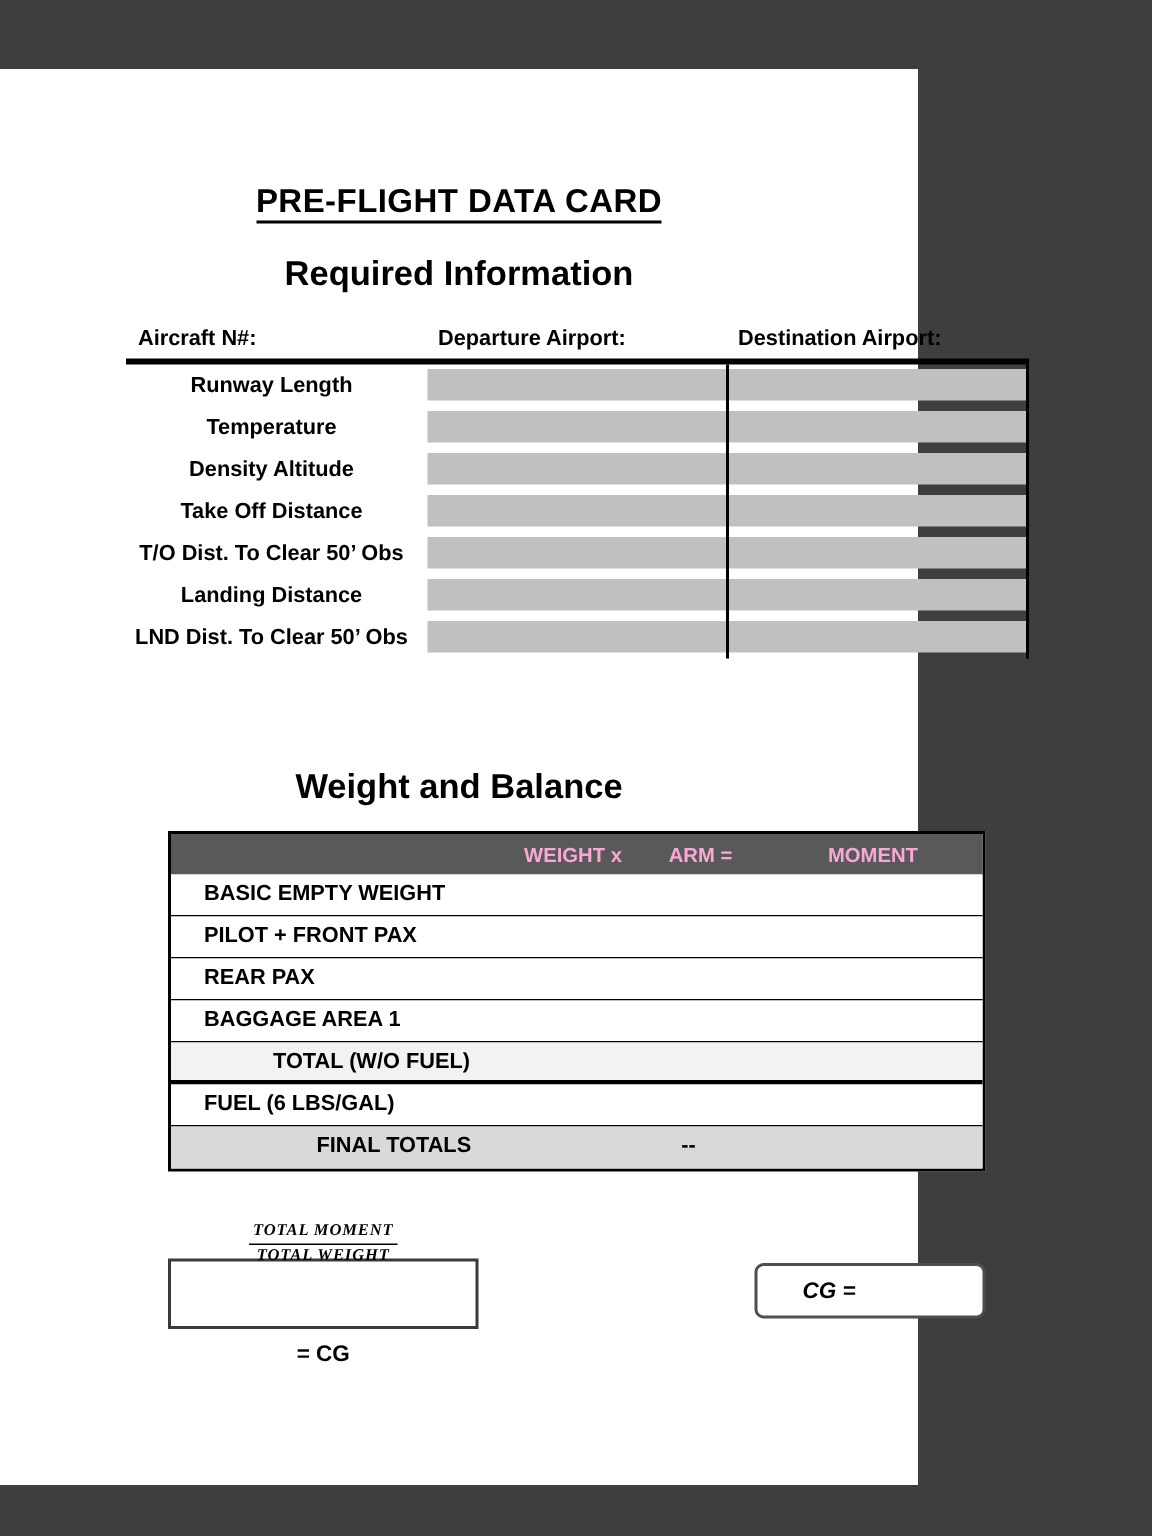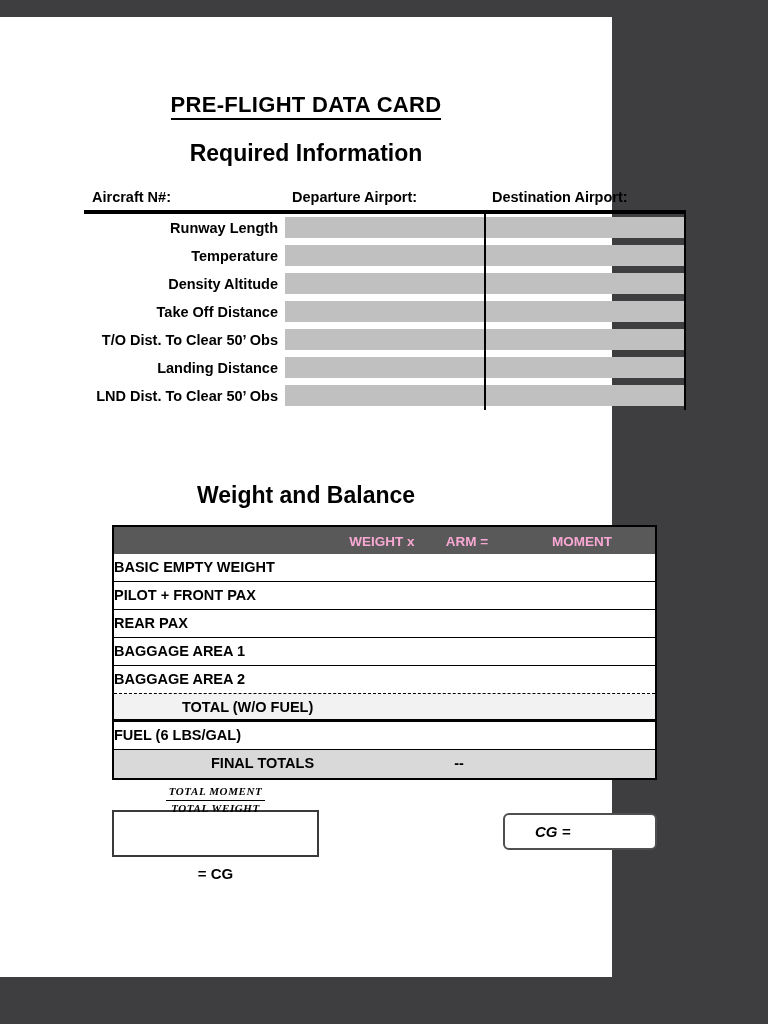--- a/index.html
+++ b/index.html
@@ -7,21 +7,21 @@
     width: 768px; height: 1024px; overflow: hidden;
     background: #3e3e40;
     font-family: "Liberation Sans", sans-serif;
   }
   .viewport { position: relative; width: 768px; height: 1024px; }
   .chrome-bar { position: absolute; left: 0; right: 0; background: var(--viewer-dark, #3e3e40); }
   .chrome-bar.top { top: 0; height: 30px; }
   .chrome-bar.bottom { bottom: 0; height: 34px; }
 
   .page {
-    position: absolute; top: 17px; left: 0;
+    position: absolute; top: 46px; left: 0;
     width: 612px; height: 960px;
     background: var(--page-white, #ffffff);
     color: #000;
   }
 
   
   .title { position: absolute; top: 66px; left: 0; width: 100%; text-align: center; margin: 0; }
   .title span {
     font-size: 22px; font-weight: 700; letter-spacing: 0.3px;
     border-bottom: 2.5px solid #000; padding-bottom: 1px;
@@ -36,21 +36,21 @@
   .req-header {
     display: grid; grid-template-columns: 201px 200px 201px;
     height: 25px; box-sizing: border-box;
     border-bottom: 4px solid #000; align-items: start;
   }
   .req-h { font-size: 14.5px; font-weight: 700; padding-left: 7px; white-space: nowrap; }
   .req-h.first { padding-left: 8px; }
   .req-rows { position: relative; }
   .req-row { display: grid; grid-template-columns: 201px 200px 201px; height: 28px; }
   .req-label {
-    font-size: 14.5px; font-weight: 700; text-align: right;
+    font-size: 14.5px; font-weight: 700; text-align: center;
     padding-right: 7px; line-height: 28px; white-space: nowrap;
   }
   .req-field { background: var(--field-gray, #c0c0c0); margin: 3px 0 4px; }
   .req-divider { position: absolute; left: 400px; top: 0; width: 2px; height: 100%; background: #000; }
   .req-edge { position: absolute; left: 600px; top: 0; width: 2px; height: 100%; background: #000; }
 
   
   .wb-table {
     position: absolute; left: 112px; top: 508px; width: 545px;
     border: 2px solid #000; box-sizing: border-box; background: #fff;
@@ -59,21 +59,21 @@
   .wb-header span {
     position: absolute; top: 50%; transform: translate(-50%, -50%);
     color: #f9a8d4; font-weight: 700; font-size: 13.5px; white-space: nowrap;
   }
   .wh-weight { left: 268px; }
   .wh-arm { left: 353px; }
   .wh-moment { left: 468px; }
   .wb-row {
     position: relative; height: 28px; line-height: 26px;
     border-bottom: 1px solid #000; box-sizing: border-box;
-    font-size: 14.5px; font-weight: 700; padding-left: 0;
+    font-size: 14.5px; font-weight: 700; padding-left: 22px;
     background: #fff; white-space: nowrap;
   }
   .wb-row.dashed { border-bottom: 1.5px dashed #000; }
   .wb-row.total { background: var(--total-gray, #f2f2f2); border-bottom: 3px solid #000; padding-left: 68px; }
   .wb-row.fuel { }
   .wb-row.final { background: var(--final-gray, #d9d9d9); border-bottom: none; padding-left: 97px; }
   .wb-row .dash-value { position: absolute; left: 345px; top: 0; transform: translateX(-50%); font-weight: 700; }
 
   
   .cg-formula-box {
@@ -172,23 +172,20 @@
       </div>
       <div class="wb-row">
         <span>PILOT + FRONT PAX</span>
       </div>
       <div class="wb-row">
         <span>REAR PAX</span>
       </div>
       <div class="wb-row">
         <span>BAGGAGE AREA 1</span>
       </div>
-      <div class="wb-row dashed">
-        <span>BAGGAGE AREA 2</span>
-      </div>
       <div class="wb-row total">
         <span>TOTAL (W/O FUEL)</span>
       </div>
       <div class="wb-row fuel">
         <span>FUEL (6 LBS/GAL)</span>
       </div>
       <div class="wb-row final">
         <span>FINAL TOTALS</span>
         <span class="dash-value">--</span>
       </div>

